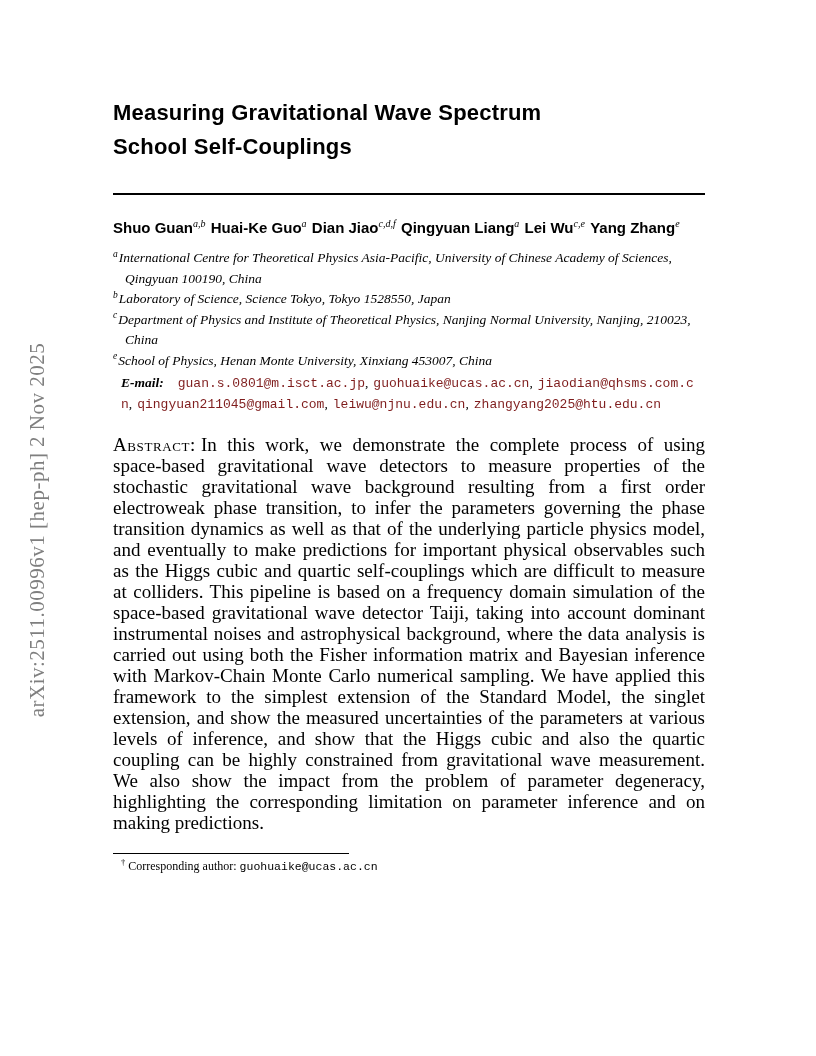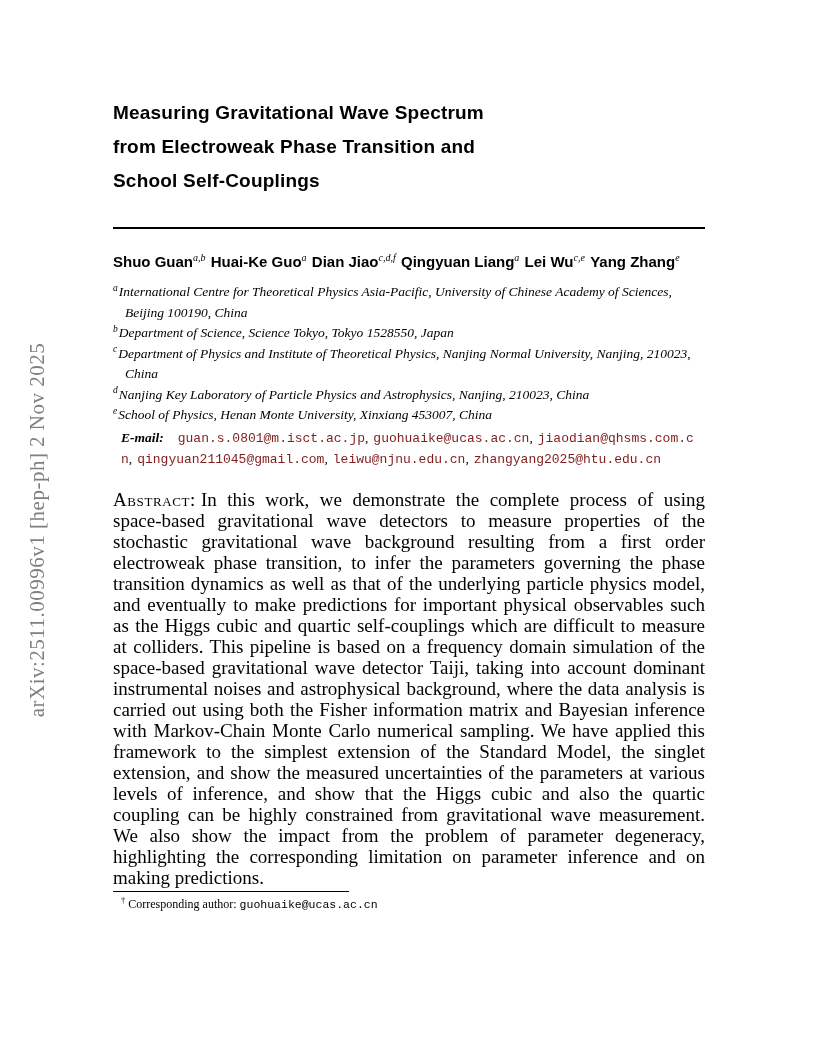--- a/index.html
+++ b/index.html
@@ -28,21 +28,21 @@
   .content {
     position: absolute;
     left: 113px;
     top: 0;
     width: 592px;
   }
   .paper-title {
     margin-top: 96px;
     font-family: "Liberation Sans", sans-serif;
     font-weight: bold;
-    font-size: 19px;
+    font-size: 22px;
     line-height: 34px;
     letter-spacing: 0.2px;
   }
   .title-line { display: block; }
   .title-rule {
     margin-top: 29px;
     height: 2px;
     background: #000000;
     width: 100%;
   }
@@ -107,21 +107,21 @@
     text-align: justify;
   }
   .abstract-label {
     font-variant: small-caps;
     letter-spacing: 0.6px;
     margin-right: 5px;
   }
   .footnote-area {
     position: absolute;
     left: 113px;
-    top: 891px;
+    top: 853px;
     width: 592px;
   }
   .footnote-rule {
     width: 236px;
     height: 1px;
     background: #000000;
     margin-bottom: 4px;
   }
   .footnote {
     padding-left: 8px;
@@ -143,33 +143,31 @@
 <body>
 
 <div class="page">
 
   <div class="arxiv-stamp">arXiv:2511.00996v1  [hep-ph]  2 Nov 2025</div>
 
   <div class="content">
 
     <h1 class="paper-title">
       <span class="title-line">Measuring Gravitational Wave Spectrum</span>
-      <span class="title-line">from Electroweak Phase Transition and</span>
       <span class="title-line">School Self-Couplings</span>
     </h1>
 
     <div class="title-rule"></div>
 
     <p class="authors"><span class="author"><span>Shuo Guan</span><sup class="author-sup">a,b</sup></span><span class="author"><span>Huai-Ke Guo</span><sup class="author-sup">a</sup></span><span class="author"><span>Dian Jiao</span><sup class="author-sup">c,d,f</sup></span><span class="author"><span>Qingyuan Liang</span><sup class="author-sup">a</sup></span><span class="author"><span>Lei Wu</span><sup class="author-sup">c,e</sup></span><span class="author"><span>Yang Zhang</span><sup class="author-sup">e</sup></span></p>
 
     <ul class="affils">
-      <li class="affil"><sup class="affil-sup">a</sup><span>International Centre for Theoretical Physics Asia-Pacific, University of Chinese Academy of Sciences, Beijing 100190, China</span></li>
-      <li class="affil"><sup class="affil-sup">b</sup><span>Department of Science, Science Tokyo, Tokyo 1528550, Japan</span></li>
+      <li class="affil"><sup class="affil-sup">a</sup><span>International Centre for Theoretical Physics Asia-Pacific, University of Chinese Academy of Sciences, Qingyuan 100190, China</span></li>
+      <li class="affil"><sup class="affil-sup">b</sup><span>Laboratory of Science, Science Tokyo, Tokyo 1528550, Japan</span></li>
       <li class="affil"><sup class="affil-sup">c</sup><span>Department of Physics and Institute of Theoretical Physics, Nanjing Normal University, Nanjing, 210023, China</span></li>
-      <li class="affil"><sup class="affil-sup">d</sup><span>Nanjing Key Laboratory of Particle Physics and Astrophysics, Nanjing, 210023, China</span></li>
       <li class="affil"><sup class="affil-sup">e</sup><span>School of Physics, Henan Monte University, Xinxiang 453007, China</span></li>
     </ul>
 
     <div class="email-block"><span class="email-label">E-mail:</span><a class="email-link">guan.s.0801@m.isct.ac.jp</a><span class="email-sep">,</span><a class="email-link">guohuaike@ucas.ac.cn</a><span class="email-sep">,</span><a class="email-link">jiaodian@qhsms.com.cn</a><span class="email-sep">,</span><a class="email-link">qingyuan211045@gmail.com</a><span class="email-sep">,</span><a class="email-link">leiwu@njnu.edu.cn</a><span class="email-sep">,</span><a class="email-link">zhangyang2025@htu.edu.cn</a></div>
 
     <p class="abstract"><span class="abstract-label">Abstract:</span><span>In this work, we demonstrate the complete process of using space-based gravitational wave detectors to measure properties of the stochastic gravitational wave background resulting from a first order electroweak phase transition, to infer the parameters governing the phase transition dynamics as well as that of the underlying particle physics model, and eventually to make predictions for important physical observables such as the Higgs cubic and quartic self-couplings which are difficult to measure at colliders. This pipeline is based on a frequency domain simulation of the space-based gravitational wave detector Taiji, taking into account dominant instrumental noises and astrophysical background, where the data analysis is carried out using both the Fisher information matrix and Bayesian inference with Markov-Chain Monte Carlo numerical sampling. We have applied this framework to the simplest extension of the Standard Model, the singlet extension, and show the measured uncertainties of the parameters at various levels of inference, and show that the Higgs cubic and also the quartic coupling can be highly constrained from gravitational wave measurement. We also show the impact from the problem of parameter degeneracy, highlighting the corresponding limitation on parameter inference and on making predictions.</span></p>
 
   </div>
 
   <div class="footnote-area">

